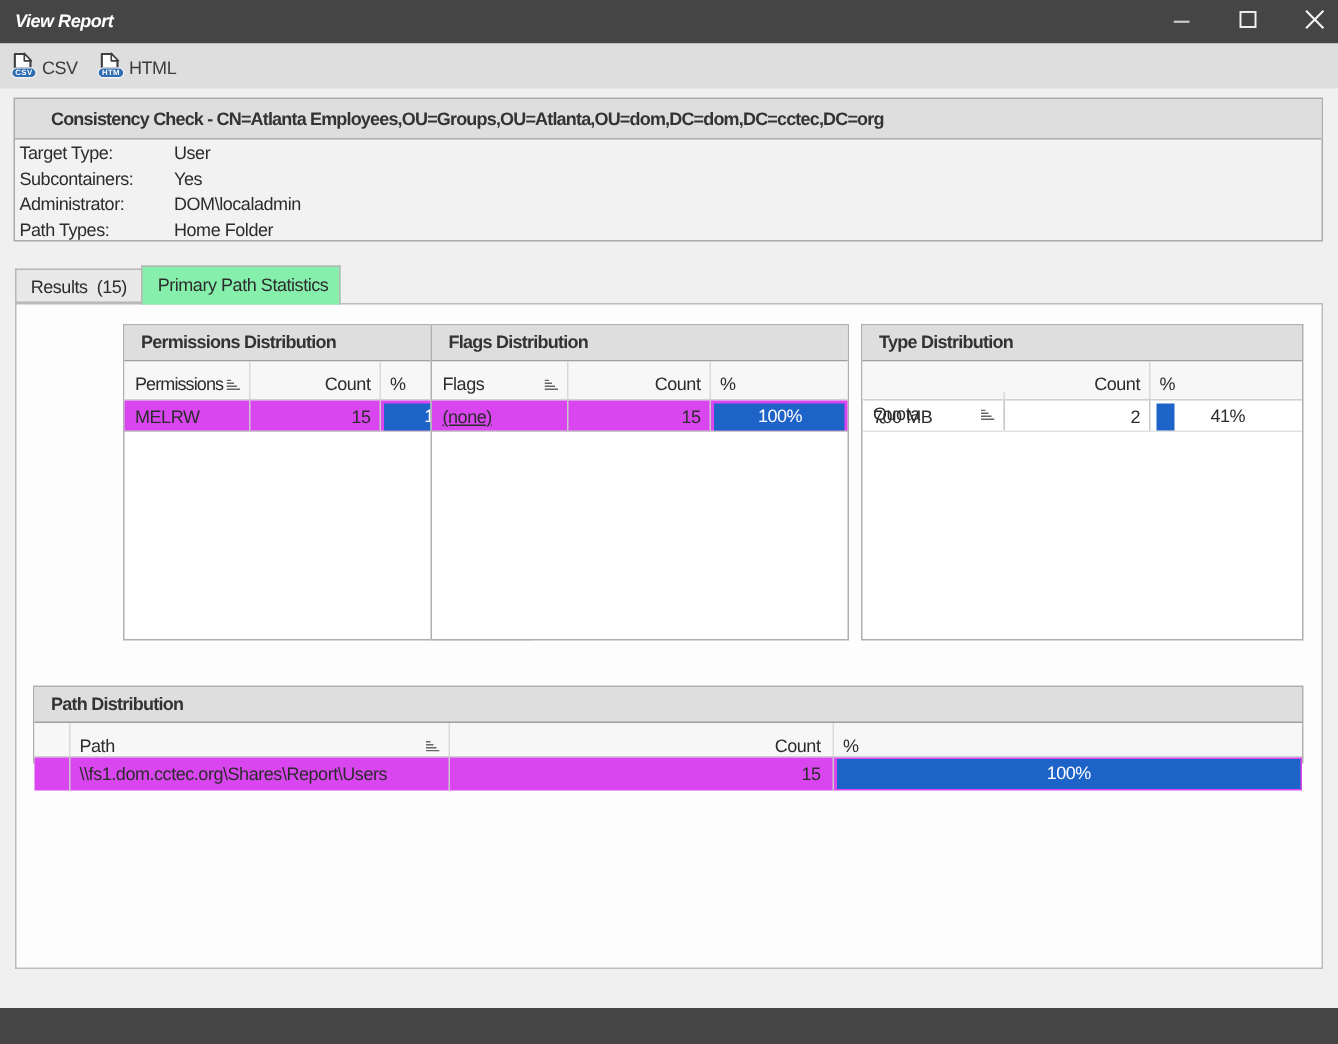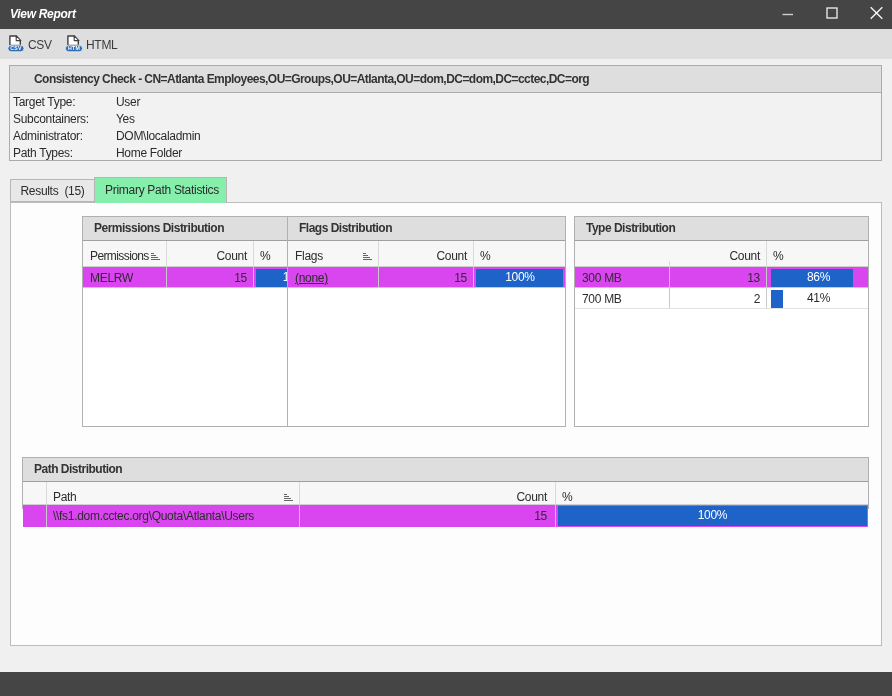--- a/index.html
+++ b/index.html
@@ -191,28 +191,20 @@
   <div class="trow thead">
     <div class="cell cl sep" style="left:0; width:95px;margin-top:20px;">Quota<svg class="sorticon" width="9" height="7" viewBox="0 0 9 7">
           <rect x="0" y="0" width="3" height="1" fill="#666"></rect>
           <rect x="0" y="2" width="5" height="1" fill="#666"></rect>
           <rect x="0" y="4" width="7" height="1" fill="#666"></rect>
           <rect x="0" y="6" width="9" height="1" fill="#666"></rect>
         </svg></div>
     <div class="cell cr sep" style="left:95px; width:97px;">Count</div>
     <div class="cell cl" style="left:192px; width:100px; padding-left:6px;">%</div>
   </div>
-  <div class="trow tdata gray">
-    <div class="cell cl sep" style="left:0; width:95px;">300 MB</div>
-    <div class="cell cr sep" style="left:95px; width:97px;">13</div>
-    <div class="cell" style="left:192px; width:100px;">
-      <div class="bar" style="left:4px; width:82px;"></div>
-      <div class="barlbl" style="left:4px; width:95px; color:#fff;">86%</div>
-    </div>
-  </div>
   <div class="trow tdata">
     <div class="cell cl sep" style="left:0; width:95px;">700 MB</div>
     <div class="cell cr sep" style="left:95px; width:97px;">2</div>
     <div class="cell" style="left:192px; width:100px;">
       <div class="bar" style="left:4px; width:12px;"></div>
       <div class="barlbl" style="left:4px; width:95px; color:#2c2c2c;">41%</div>
     </div>
   </div>
 </div>
 
@@ -224,21 +216,21 @@
           <rect x="0" y="0" width="3" height="1" fill="#666"></rect>
           <rect x="0" y="2" width="5" height="1" fill="#666"></rect>
           <rect x="0" y="4" width="7" height="1" fill="#666"></rect>
           <rect x="0" y="6" width="9" height="1" fill="#666"></rect>
         </svg></div>
     <div class="cell cr sep" style="left:277px; width:256px; padding-right:8px;">Count</div>
     <div class="cell cl" style="left:533px; width:311px; padding-left:6px;">%</div>
   </div>
   <div class="trow tdata gray" style="height:22px; border-bottom:none;">
     <div class="cell sep" style="left:0; width:24px;"></div>
-    <div class="cell cl sep" style="left:24px; width:253px; padding-left:6px;">\\fs1.dom.cctec.org\Quota\Atlanta\Users</div>
+    <div class="cell cl sep" style="left:24px; width:253px; padding-left:6px;">\\fs1.dom.cctec.org\Shares\Report\Users</div>
     <div class="cell cr sep" style="left:277px; width:256px; padding-right:8px;">15</div>
     <div class="cell" style="left:533px; width:311px;">
       <div class="bar" style="left:2px; top:1px; height:20px; width:309px;"></div>
       <div class="barlbl" style="left:2px; width:309px; color:#fff;">100%</div>
     </div>
   </div>
 </div>
 
 <div class="statusbar"></div>
 

